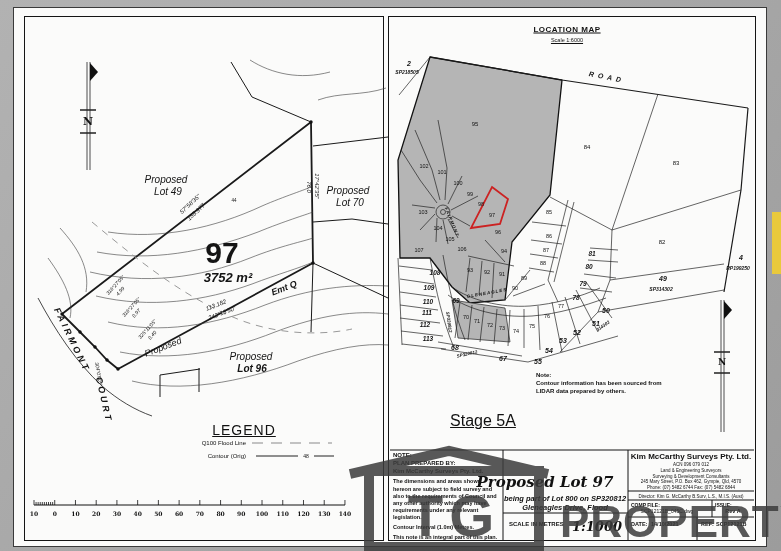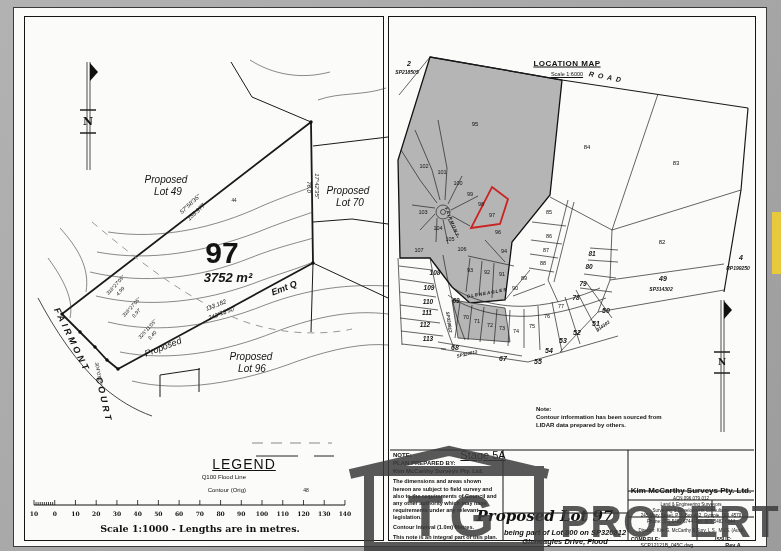--- a/index.html
+++ b/index.html
@@ -7,21 +7,21 @@
          background:linear-gradient(135deg,#b2b2b2,#9c9c9c);
          font-family:"Liberation Sans",sans-serif;color:#111;}
   .sheet{position:absolute;left:13px;top:7px;width:752px;height:538px;
          background:#fbfbfa;border:1px solid #3a3a3a;}
   .panel{position:absolute;border:1.5px solid #151515;}
   #panel-left{left:24px;top:16px;width:358px;height:523px;}
   #panel-right{left:388px;top:16px;width:366px;height:523px;}
   svg.lines{position:absolute;left:0;top:0;pointer-events:none;}
   .layer{position:absolute;left:0;top:0;width:781px;height:551px;pointer-events:none;}
   .ann{position:absolute;white-space:nowrap;color:#141414;transform-origin:center;}
-  .txt{position:absolute;white-space:nowrap;margin-top:34px;}
+  .txt{position:absolute;white-space:nowrap;}
   .ctr{transform:translate(-50%,-50%);}
   .rctr{transform:translate(-100%,-50%);}
   .u{text-decoration:underline;}
   .serif{font-family:"DejaVu Serif",serif;}
   .tb-note{position:absolute;left:393px;top:452px;width:106px;font-size:6px;
            font-weight:bold;line-height:1.3;white-space:normal;}
   .tb-note .gap{margin-top:3px;}
   .wm{opacity:0.85;}
 </style>
 </head>
@@ -140,21 +140,21 @@
         <span class="ann" style="left: 168px; top: 191px; font-size: 10px; font-style: italic; transform: translate(-50%, -50%) rotate(0deg);">Lot 49</span>
         <span class="ann" style="left: 348px; top: 190px; font-size: 10px; font-style: italic; transform: translate(-50%, -50%) rotate(0deg);">Proposed</span>
         <span class="ann" style="left: 350px; top: 202px; font-size: 10px; font-style: italic; transform: translate(-50%, -50%) rotate(0deg);">Lot 70</span>
         <span class="ann" style="left: 222px; top: 253px; font-size: 30px; font-weight: bold; transform: translate(-50%, -50%) rotate(0deg);">97</span>
         <span class="ann" style="left: 228px; top: 277px; font-size: 13px; font-weight: bold; font-style: italic; transform: translate(-50%, -50%) rotate(0deg);">3752 m²</span>
         <span class="ann" style="left: 284px; top: 288px; font-size: 9px; font-weight: bold; font-style: italic; transform: translate(-50%, -50%) rotate(-21deg);">Emt Q</span>
         <span class="ann" style="left: 72px; top: 340px; font-size: 9px; font-weight: bold; font-style: italic; letter-spacing: 3px; transform: translate(-50%, -50%) rotate(64deg);">FAIRMONT</span>
         <span class="ann" style="left: 104px; top: 400px; font-size: 9px; font-weight: bold; font-style: italic; letter-spacing: 3px; transform: translate(-50%, -50%) rotate(77deg);">COURT</span>
         <span class="ann" style="left: 163px; top: 347px; font-size: 9px; font-style: italic; transform: translate(-50%, -50%) rotate(-21deg);">Proposed</span>
         <span class="ann" style="left: 251px; top: 356px; font-size: 10px; font-style: italic; transform: translate(-50%, -50%) rotate(0deg);">Proposed</span>
-        <span class="ann" style="left: 252px; top: 368px; font-size: 10px; font-style: italic; transform: translate(-50%, -50%) rotate(0deg);">Lot 96</span>
+        <span class="ann" style="left: 252px; top: 368px; font-size: 10px; font-style: italic; transform: translate(-50%, -50%) rotate(0deg); font-weight: bold;">Lot 96</span>
         <span class="ann" style="left: 190px; top: 204px; font-size: 6px; font-style: italic; transform: translate(-50%, -50%) rotate(-43deg);">57°58'35"</span>
         <span class="ann" style="left: 196px; top: 212px; font-size: 6px; font-style: italic; transform: translate(-50%, -50%) rotate(-43deg);">159.977</span>
         <span class="ann" style="left: 317px; top: 186px; font-size: 6px; font-style: italic; transform: translate(-50%, -50%) rotate(90deg);">17°42'35"</span>
         <span class="ann" style="left: 309px; top: 187px; font-size: 6px; font-style: italic; transform: translate(-50%, -50%) rotate(90deg);">76.0</span>
         <span class="ann" style="left: 216px; top: 305px; font-size: 6px; font-style: italic; transform: translate(-50%, -50%) rotate(-21deg);">113.182</span>
         <span class="ann" style="left: 222px; top: 313px; font-size: 6px; font-style: italic; transform: translate(-50%, -50%) rotate(-21deg);">242°13'50"</span>
         <span class="ann" style="left: 115px; top: 285px; font-size: 5px; font-style: italic; transform: translate(-50%, -50%) rotate(-48deg);">316°27'05"</span>
         <span class="ann" style="left: 120px; top: 291px; font-size: 5px; font-style: italic; transform: translate(-50%, -50%) rotate(-48deg);">4.99</span>
         <span class="ann" style="left: 131px; top: 307px; font-size: 5px; font-style: italic; transform: translate(-50%, -50%) rotate(-48deg);">316°27'05"</span>
         <span class="ann" style="left: 136px; top: 313px; font-size: 5px; font-style: italic; transform: translate(-50%, -50%) rotate(-48deg);">0.97</span>
@@ -229,34 +229,33 @@
         <span class="ann" style="left: 487px; top: 293px; font-size: 4.5px; font-weight: bold; font-style: italic; letter-spacing: 1px; transform: translate(-50%, -50%) rotate(-10deg);">GLENEAGLES</span>
         <span class="ann" style="left: 449px; top: 322px; font-size: 4.5px; font-weight: bold; font-style: italic; transform: translate(-50%, -50%) rotate(82deg);">SP320812</span>
         <span class="ann" style="left: 467px; top: 354px; font-size: 4.5px; font-weight: bold; font-style: italic; transform: translate(-50%, -50%) rotate(-12deg);">SP320812</span>
         <span class="ann" style="left: 603px; top: 326px; font-size: 4.5px; font-weight: bold; font-style: italic; transform: translate(-50%, -50%) rotate(-35deg);">314302</span>
         <span class="ann" style="left: 722px; top: 362px; font-size: 9px; font-weight: bold; font-family: &quot;DejaVu Serif&quot;, serif; transform: translate(-50%, -50%) rotate(0deg);">N</span>
       </div>
 
     <span class="txt ctr u" style="left:567px;top:29px;font-size:8px;font-weight:bold;letter-spacing:.5px">LOCATION MAP</span>
     <span class="txt ctr u" style="left:567px;top:40px;font-size:5.5px">Scale 1:6000</span>
 
-    <span class="txt ctr u" style="left:483px;top:421px;font-size:11px">Stage 5A</span>
+    <span class="txt ctr u" style="left:483px;top:421px;font-size:16px">Stage 5A</span>
 
     <div class="txt" style="left:536px;top:372px;font-size:6px;font-weight:bold;line-height:1.3">
       <div>Note:</div>
       <div>Contour information has been sourced from</div>
       <div>LIDAR data prepared by others.</div>
     </div>
 
     <span class="txt ctr u" style="left:244px;top:430px;font-size:14px;font-weight:normal;letter-spacing:1px">LEGEND</span>
     <span class="txt rctr" style="left:246px;top:443px;font-size:6px">Q100 Flood Line</span>
     <span class="txt rctr" style="left:246px;top:456px;font-size:6px">Contour (Orig)</span>
     <span class="txt ctr" style="left:306px;top:456px;font-size:5px;background:#fbfbfa;padding:0 1px">48</span>
 
-    <span class="txt ctr serif" style="left:200px;top:494px;font-size:9.5px;font-weight:bold">Scale 1:1000  -  Lengths are in metres.</span>
     <div class="layer">
         <span class="ann serif" style="left: 34px; top: 513px; font-size: 6px; font-weight: bold; transform: translate(-50%, -50%);">10</span>
         <span class="ann serif" style="left: 54.73px; top: 513px; font-size: 6px; font-weight: bold; transform: translate(-50%, -50%);">0</span>
         <span class="ann serif" style="left: 75.46px; top: 513px; font-size: 6px; font-weight: bold; transform: translate(-50%, -50%);">10</span>
         <span class="ann serif" style="left: 96.19px; top: 513px; font-size: 6px; font-weight: bold; transform: translate(-50%, -50%);">20</span>
         <span class="ann serif" style="left: 116.92px; top: 513px; font-size: 6px; font-weight: bold; transform: translate(-50%, -50%);">30</span>
         <span class="ann serif" style="left: 137.65px; top: 513px; font-size: 6px; font-weight: bold; transform: translate(-50%, -50%);">40</span>
         <span class="ann serif" style="left: 158.38px; top: 513px; font-size: 6px; font-weight: bold; transform: translate(-50%, -50%);">50</span>
         <span class="ann serif" style="left: 179.11px; top: 513px; font-size: 6px; font-weight: bold; transform: translate(-50%, -50%);">60</span>
         <span class="ann serif" style="left: 199.84px; top: 513px; font-size: 6px; font-weight: bold; transform: translate(-50%, -50%);">70</span>

